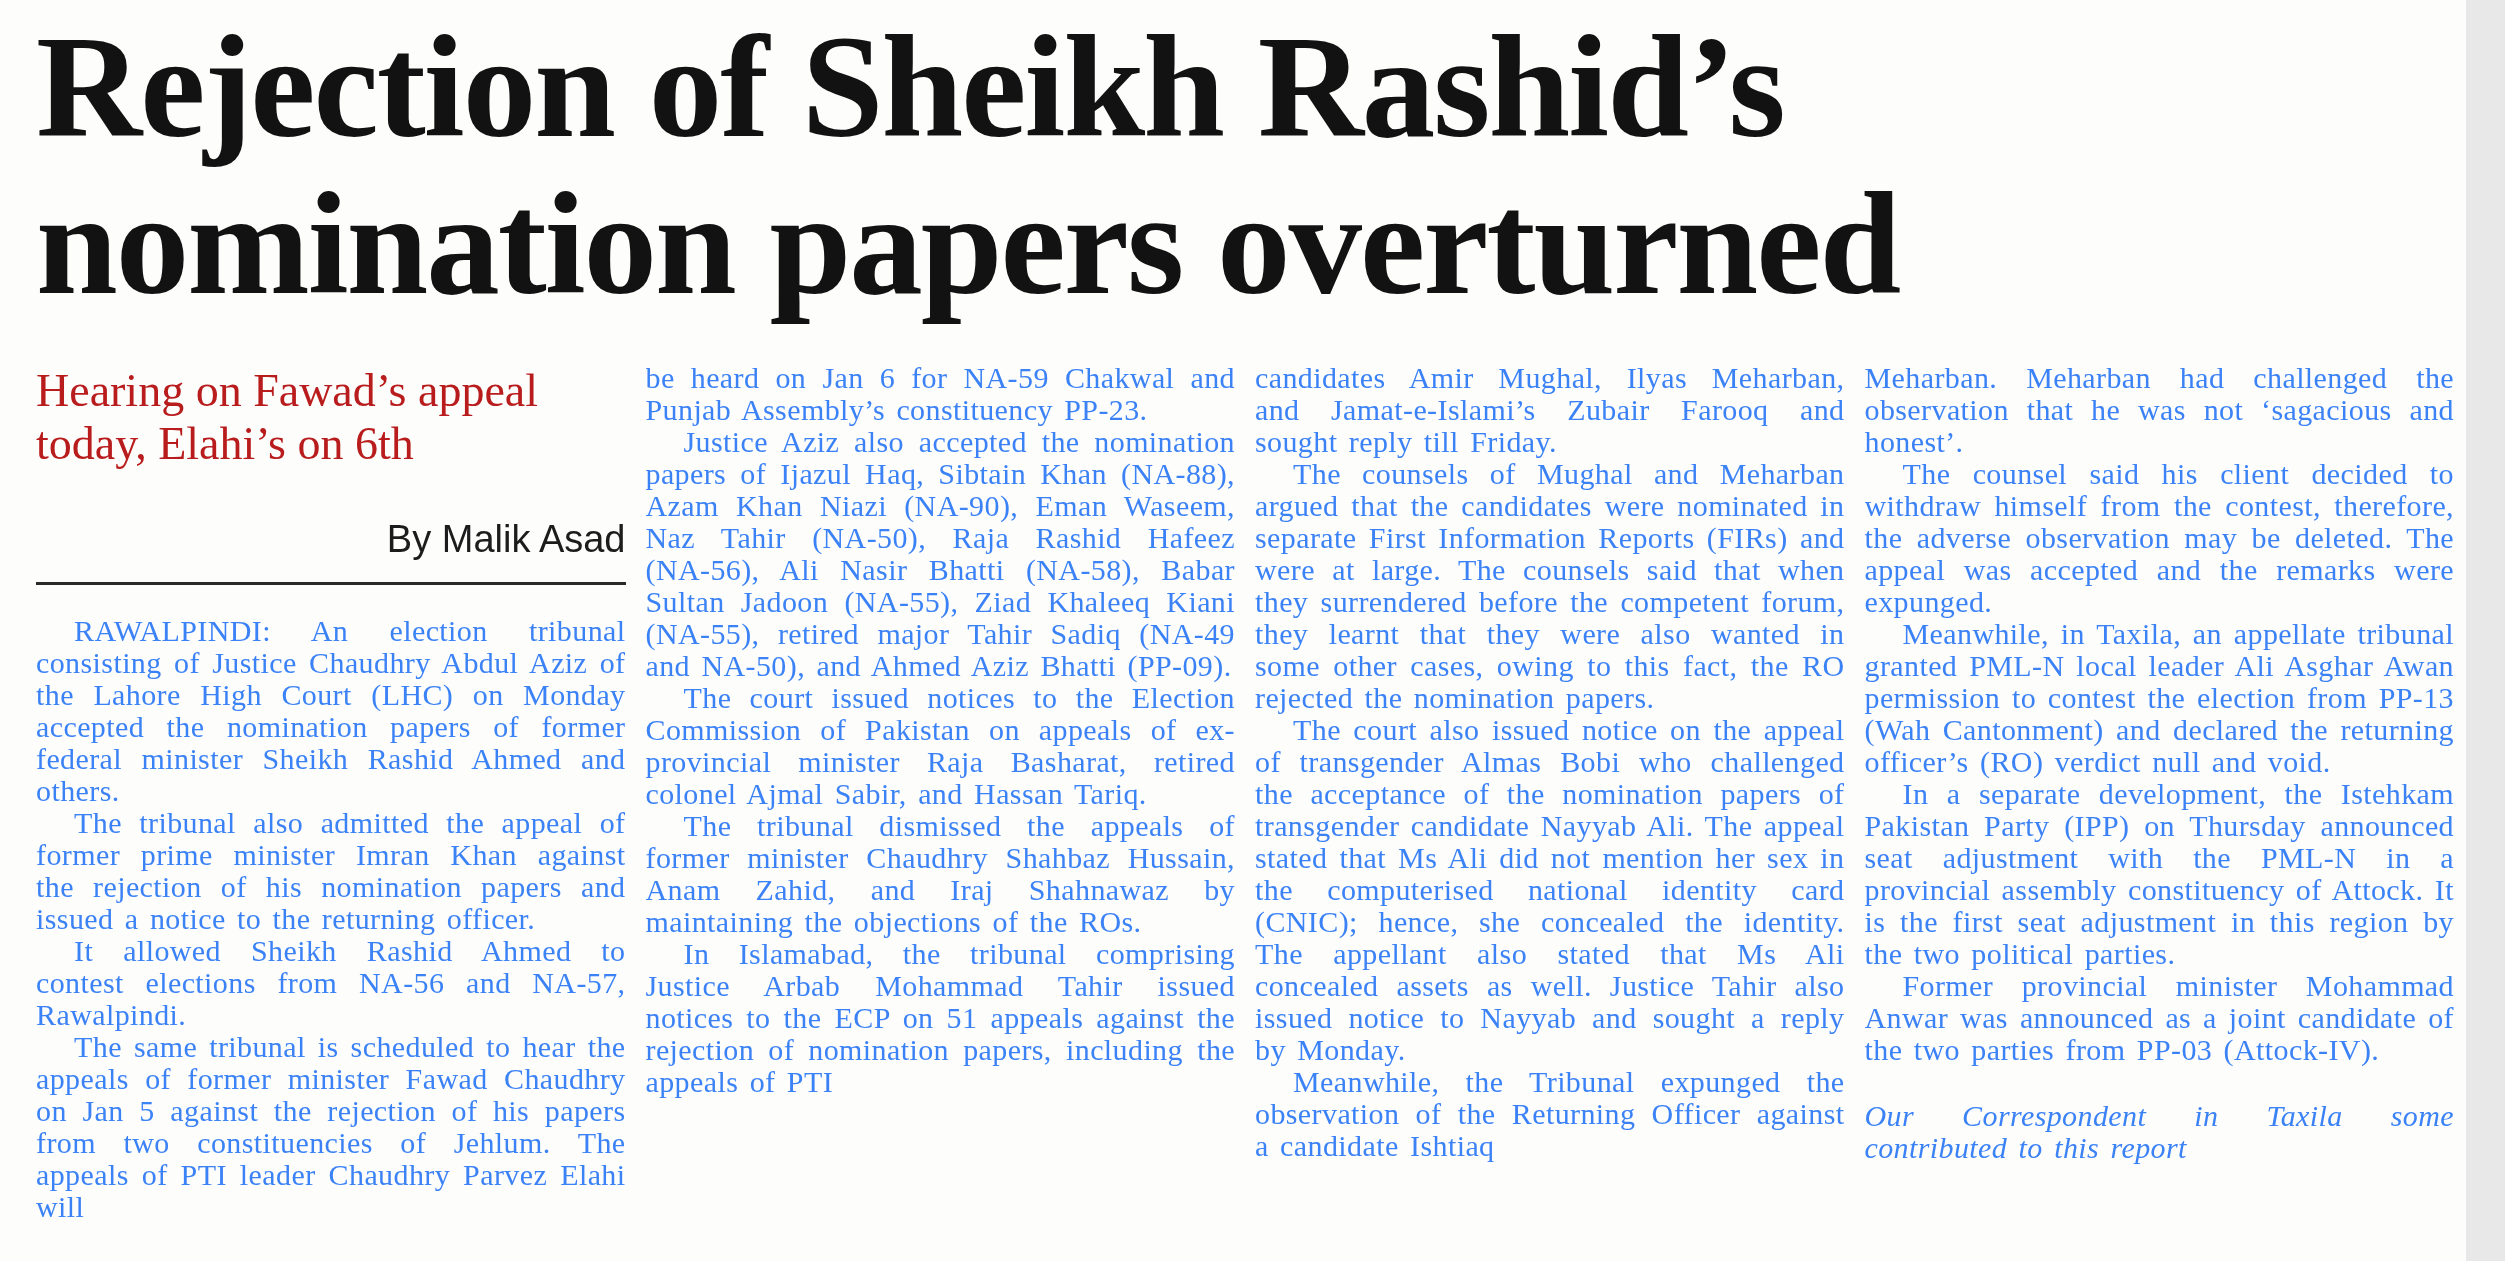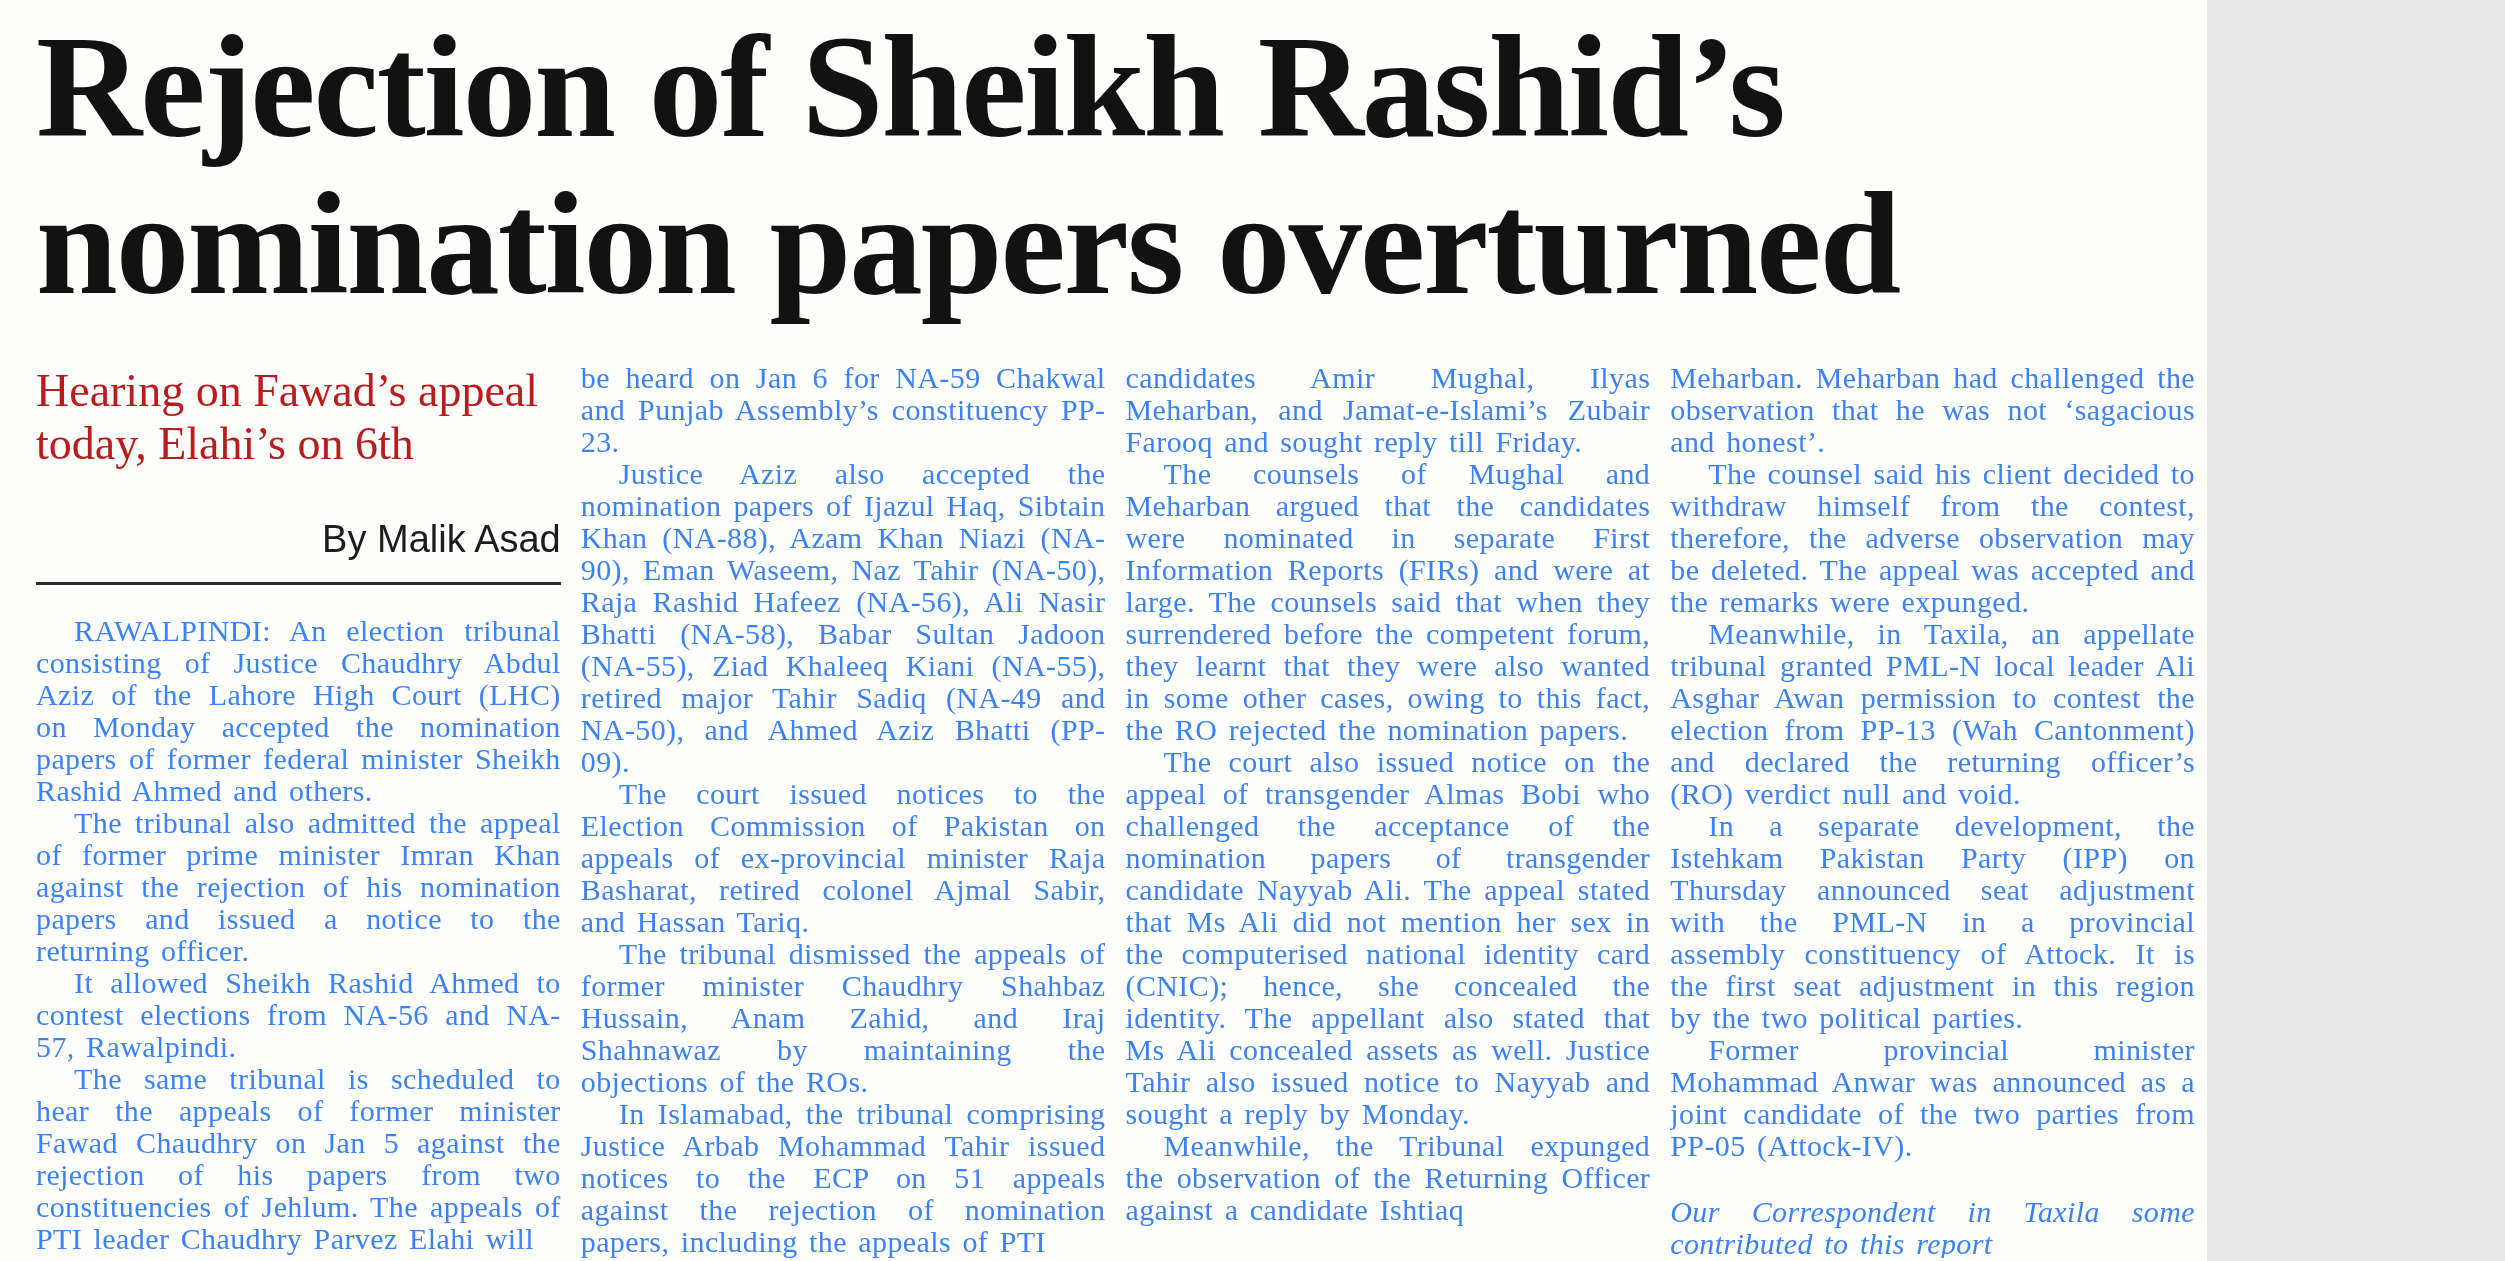--- a/index.html
+++ b/index.html
@@ -1,18 +1,18 @@
 <!DOCTYPE html>
 <html><head>
 <meta charset="utf-8">
 <style>
   html, body { margin: 0; padding: 0; background: #e8e8e8; }
   .page {
     position: relative;
-    width: 2207px;
+    width: 2466px;
     height: 1261px;
     background: #fdfdfc;
     box-sizing: border-box;
     padding: 8px 12px 0 36px;
     font-family: "Liberation Serif", serif;
     color: #151515;
     overflow: hidden;
   }
   .headline {
     margin: 0 0 40px 0;
@@ -105,18 +105,18 @@
       <p class="para indent">The counsels of Mughal and Meharban argued that the candidates were nominated in separate First Information Reports (FIRs) and were at large. The counsels said that when they surrendered before the competent forum, they learnt that they were also wanted in some other cases, owing to this fact, the RO rejected the nomination papers.</p>
       <p class="para indent">The court also issued notice on the appeal of transgender Almas Bobi who challenged the acceptance of the nomination papers of transgender candidate Nayyab Ali. The appeal stated that Ms Ali did not mention her sex in the computerised national identity card (CNIC); hence, she concealed the identity. The appellant also stated that Ms Ali concealed assets as well. Justice Tahir also issued notice to Nayyab and sought a reply by Monday.</p>
       <p class="para indent">Meanwhile, the Tribunal expunged the observation of the Returning Officer against a candidate Ishtiaq</p>
     </div>
 
     <div class="col">
       <p class="para">Meharban. Meharban had challenged the observation that he was not ‘sagacious and honest’.</p>
       <p class="para indent">The counsel said his client decided to withdraw himself from the contest, therefore, the adverse observation may be deleted. The appeal was accepted and the remarks were expunged.</p>
       <p class="para indent">Meanwhile, in Taxila, an appellate tribunal granted PML-N local leader Ali Asghar Awan permission to contest the election from PP-13 (Wah Cantonment) and declared the returning officer’s (RO) verdict null and void.</p>
       <p class="para indent">In a separate development, the Istehkam Pakistan Party (IPP) on Thursday announced seat adjustment with the PML-N in a provincial assembly constituency of Attock. It is the first seat adjustment in this region by the two political parties.</p>
-      <p class="para indent">Former provincial minister Mohammad Anwar was announced as a joint candidate of the two parties from PP-05 (Attock-IV).</p>
+      <p class="para indent">Former provincial minister Mohammad Anwar was announced as a joint candidate of the two parties from PP-03 (Attock-IV).</p>
       <p class="para credit">Our Correspondent in Taxila some contributed to this report</p>
     </div>
 
   </div>
 </div>
 
 </body></html>

